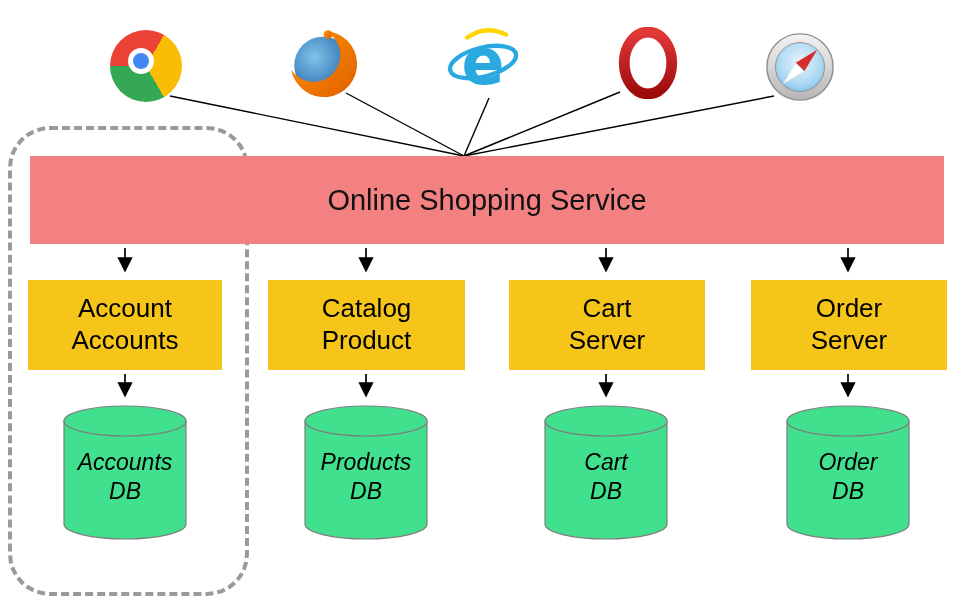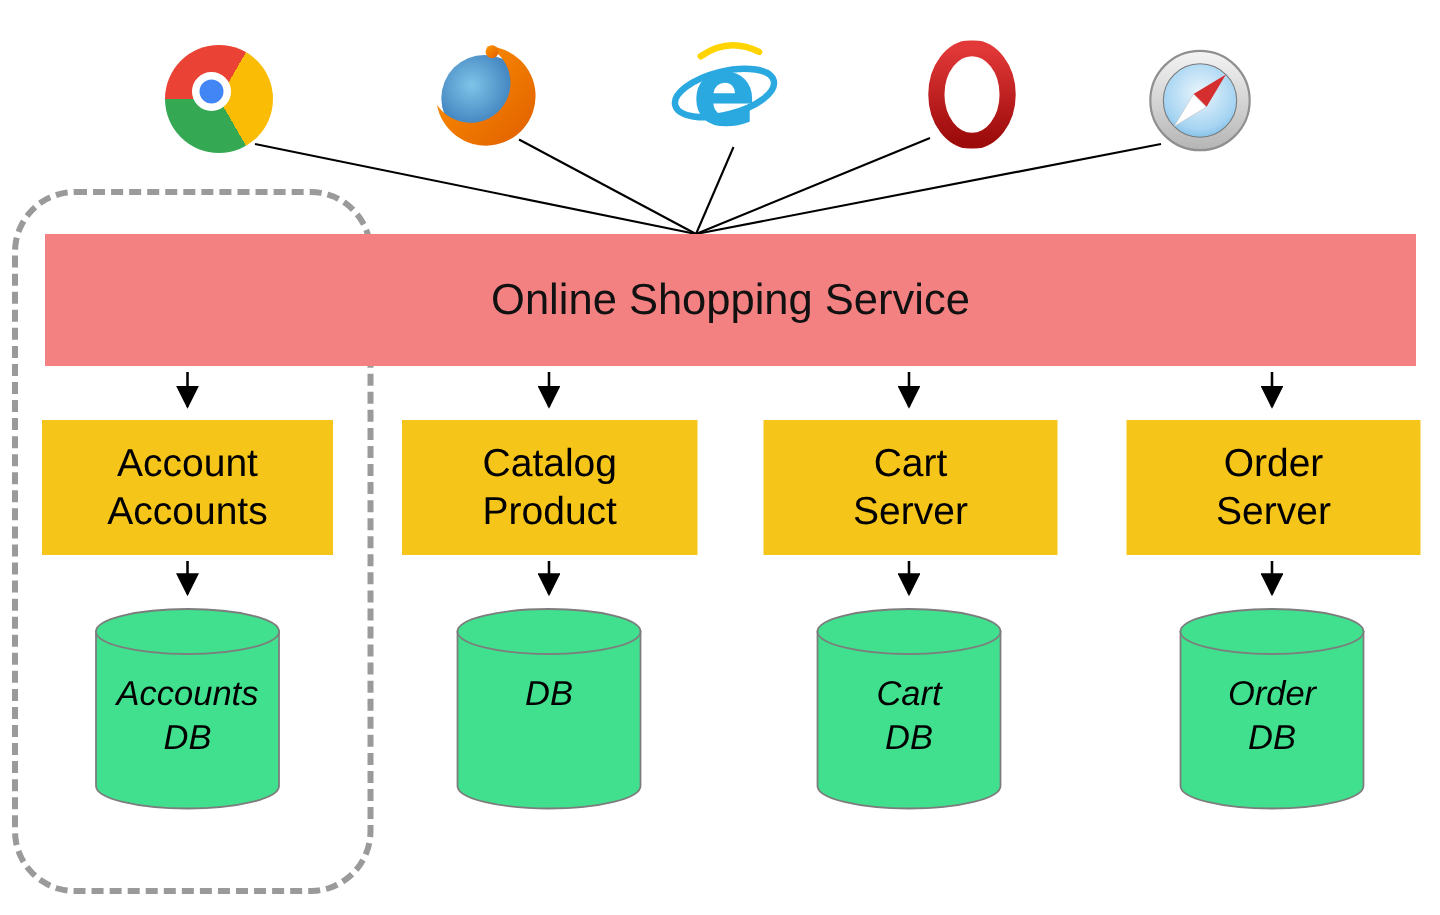--- a/index.html
+++ b/index.html
@@ -167,20 +167,21 @@
       <span>Accounts</span>
       <span>DB</span>
     </div>
   </div>
   <div class="cyl cyl-2">
     <svg viewBox="0 0 126 138">
       <path d="M2,17 L2,120 A61,15 0 0 0 124,120 L124,17 Z" style="fill:var(--database-fill,#40e08e)" stroke="#7d7d7d" stroke-width="1.2"></path>
       <ellipse cx="63" cy="17" rx="61" ry="15" style="fill:var(--database-fill,#40e08e)" stroke="#7d7d7d" stroke-width="1.2"></ellipse>
     </svg>
     <div class="cyl-label">
+      <span>Products</span>
       <span>DB</span>
     </div>
   </div>
   <div class="cyl cyl-3">
     <svg viewBox="0 0 126 138">
       <path d="M2,17 L2,120 A61,15 0 0 0 124,120 L124,17 Z" style="fill:var(--database-fill,#40e08e)" stroke="#7d7d7d" stroke-width="1.2"></path>
       <ellipse cx="63" cy="17" rx="61" ry="15" style="fill:var(--database-fill,#40e08e)" stroke="#7d7d7d" stroke-width="1.2"></ellipse>
     </svg>
     <div class="cyl-label">
       <span>Cart</span>

